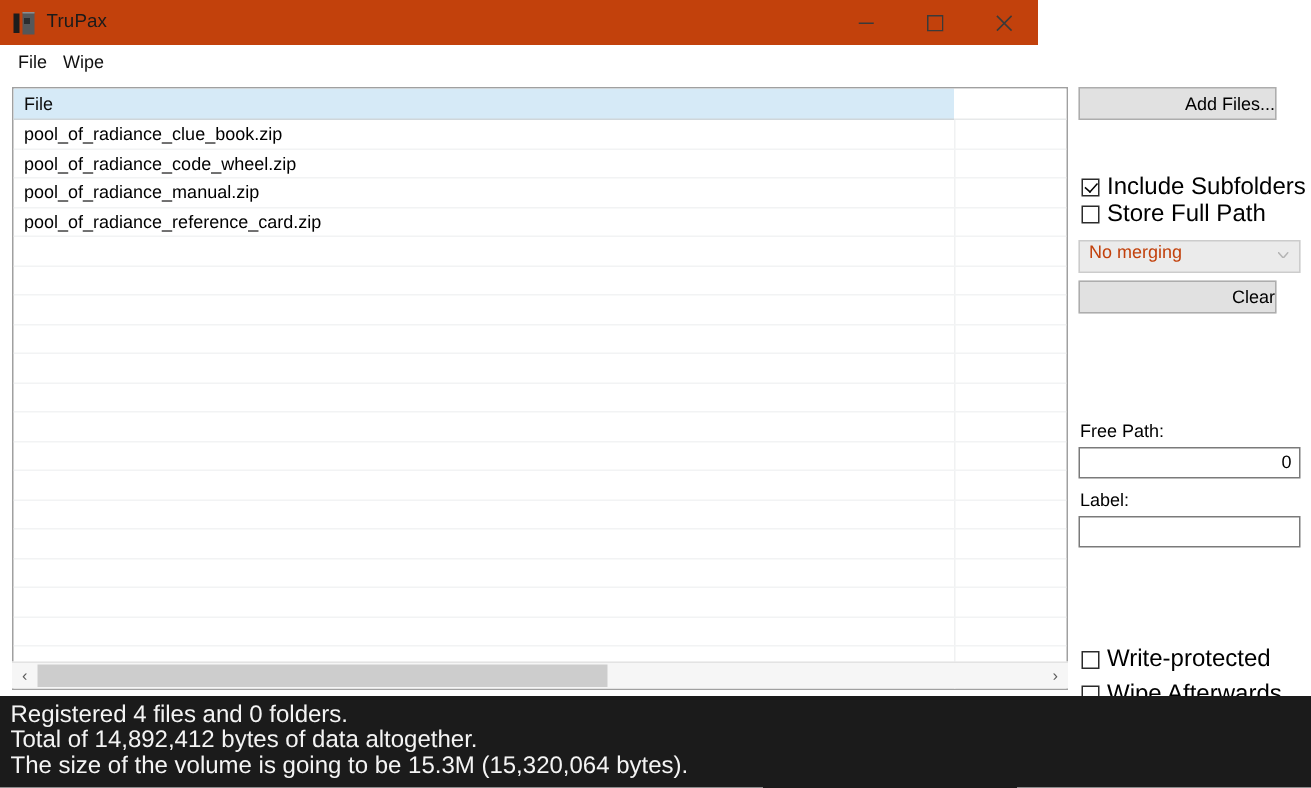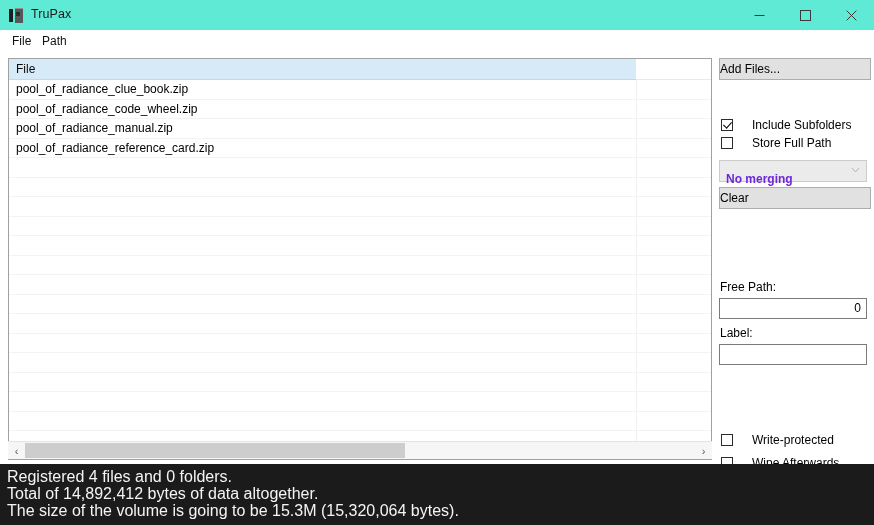--- a/index.html
+++ b/index.html
@@ -22,22 +22,22 @@
     width: 874px;
     height: 525px;
     background: #ffffff;
     box-sizing: border-box;
   }
 
   
   .titlebar {
     position: absolute;
     left: 0; top: 0;
-    width: 874px; height: 30px;
-    background: #5eead4;
+    width: 692px; height: 30px;
+    background: #c2410c;
     display: flex;
     align-items: center;
   }
   .app-icon {
     position: absolute;
     left: 9px; top: 8px;
     width: 16px; height: 15px;
   }
   .app-icon .bar-l {
     position: absolute;
@@ -208,28 +208,28 @@
 
   
   .sidebar {
     position: absolute;
     left: 719px; top: 55px;
     width: 148px; height: 470px;
   }
   .btn {
     position: absolute;
     left: 0;
-    width: 152px; height: 22px;
+    width: 132px; height: 22px;
     background: #e1e1e1;
     border: 1px solid #adadad;
     box-sizing: border-box;
     font-family: "Liberation Sans", sans-serif;
     font-size: 12px;
     color: #000000;
-    text-align: left;
+    text-align: right;
     line-height: 20px;
     cursor: default;
   }
 
   .btn-addfiles  { top: 3px; }
   .btn-addfolder { top: 33px; }
   .btn-clear     { top: 132px; }
   .btn-makevol   { top: 440px; }
 
   .chk {
@@ -251,46 +251,45 @@
   .chk .box.checked::after {
     content: "";
     position: absolute;
     left: 3px; top: 0px;
     width: 4px; height: 7px;
     border: solid #000000;
     border-width: 0 1.4px 1.4px 0;
     transform: rotate(42deg);
   }
   .chk .lbl {
-    margin-left: 19px;
-    font-size: 12px;
+    margin-left: 5px;
+    font-size: 16px;
     color: #000000;
     white-space: nowrap;
   }
   .chk-subfolders { top: 62px; }
   .chk-fullpath   { top: 80px; }
   .chk-writeprot  { top: 377px; }
   .chk-wipe       { top: 400px; }
   .chk-veracrypt  { top: 423px; }
 
   .combo {
     position: absolute;
     left: 0; top: 105px;
     width: 148px; height: 22px;
     background: #ebebeb;
     border: 1px solid #cccccc;
     box-sizing: border-box;
     cursor: default;
   }
   .combo .ctext {
     position: absolute;
-    left: 6px; top: 11px;
-    font-size: 12px;
-    color: #6d28d9;
-    font-weight: bold;
+    left: 6px; top: 0;
+    font-size: 12px;
+    color: #c2410c;
   }
   .combo .carrow {
     position: absolute;
     right: 7px; top: 7px;
     width: 7px; height: 4px;
   }
 
   .fieldlabel {
     position: absolute;
     left: 1px;
@@ -352,21 +351,21 @@
         <svg width="11" height="11" viewBox="0 0 11 11">
           <line x1="0.6" y1="0.6" x2="10.4" y2="10.4" stroke="#3a3a3a" stroke-width="1"></line>
           <line x1="10.4" y1="0.6" x2="0.6" y2="10.4" stroke="#3a3a3a" stroke-width="1"></line>
         </svg>
       </div>
     </div>
   </div>
 
   <div class="menubar">
     <div class="menu-item menu-file">File</div>
-    <div class="menu-item menu-help">Path</div>
+    <div class="menu-item menu-help">Wipe</div>
   </div>
 
   <div class="listpanel">
     <div class="list-header">
       <div class="list-header-label">File</div>
     </div>
     <div class="list-header-rest"></div>
     <div class="col-divider"></div>
     <div class="rows" id="file-rows">
         <div class="row">

